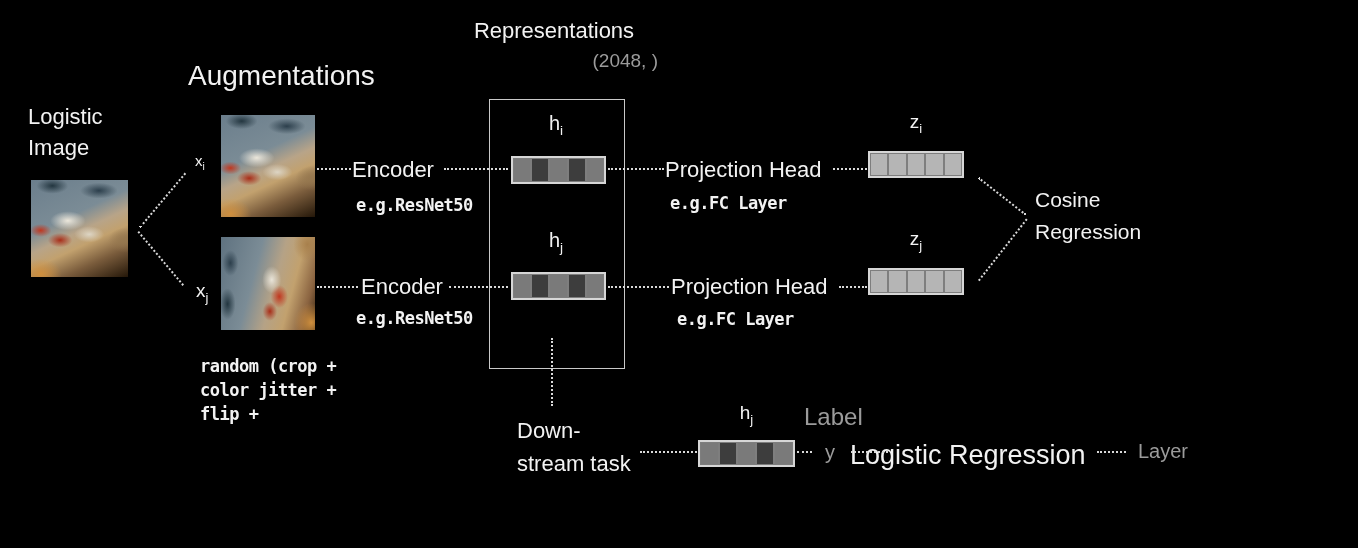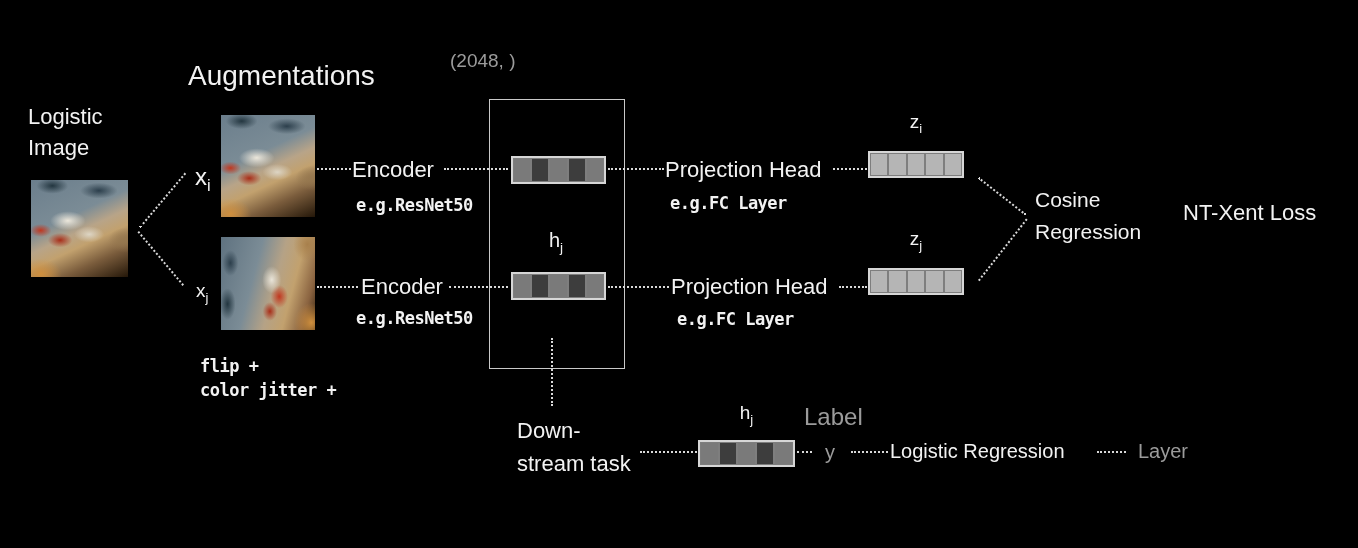--- a/index.html
+++ b/index.html
@@ -52,48 +52,51 @@
       radial-gradient(ellipse 24px 28px at 96% 92%, #cf8f3e, rgba(207,143,62,0) 70%),
       radial-gradient(ellipse 20px 24px at 92% 8%, #a8804c, rgba(168,128,76,0) 70%),
       linear-gradient(105deg, #5f7280 0%, #7b8c96 36%, #b5a286 56%, #c2a16e 72%, #8a6340 88%, #35230f 100%);
   }
 </style>
 </head>
 <body>
 
 <div class="stage">
 
-  <div class="txt gray" style="left:450px;top:50px;width:208px;text-align:left;font-size:19px">(2048, )</div>
+  <div class="txt white" style="left:450px;top:18px;width:208px;text-align:center;font-size:22px">Representations</div>
+  <div class="txt gray" style="left:450px;top:50px;width:208px;text-align:right;font-size:19px">(2048, )</div>
   <div class="txt white" style="left:188px;top:60px;font-size:28px">Augmentations</div>
 
   <div class="txt white" style="left:28px;top:101px;font-size:22px;line-height:31px">
     <div>Logistic</div>
     <div>Image</div>
   </div>
   <div class="photo photo-h" style="left:31px;top:180px;width:97px;height:97px"></div>
 
   <div class="dot-diag" style="left:139px;top:227px;width:71px;transform:rotate(-50deg)"></div>
   <div class="dot-diag" style="left:139px;top:231px;width:70px;transform:rotate(50deg)"></div>
 
-  <div class="txt white" style="left:195px;top:163px;font-size:24px"><span>x</span><sub>i</sub></div>
+  <div class="txt white" style="left:195px;top:152px;font-size:15px"><span>x</span><sub>i</sub></div>
   <div class="photo photo-h" style="left:221px;top:115px;width:94px;height:102px"></div>
   <div class="txt white" style="left:196px;top:280px;font-size:19px"><span>x</span><sub>j</sub></div>
   <div class="photo photo-v" style="left:221px;top:237px;width:94px;height:93px"></div>
 
   <div class="txt white mono" style="left:200px;top:354px;font-size:17px;line-height:24px">
+    <div>random (crop +</div>
+    <div>color jitter +</div>
     <div>flip +</div>
-    <div>color jitter +</div>
   </div>
 
   <div class="txt white" style="left:352px;top:157px;font-size:22px">Encoder</div>
   <div class="txt white mono" style="left:356px;top:195px;font-size:17px">e.g.ResNet50</div>
   <div class="txt white" style="left:361px;top:274px;font-size:22px">Encoder</div>
   <div class="txt white mono" style="left:356px;top:308px;font-size:17px">e.g.ResNet50</div>
 
   <div class="repr-box" style="left:489px;top:99px;width:134px;height:268px"></div>
+  <div class="txt white" style="left:489px;top:112px;width:134px;text-align:center;font-size:20px"><span>h</span><sub>i</sub></div>
   <div class="vec-bar" style="left:511px;top:156px;width:95px;height:28px">
       <div class="vcell" style="background: rgb(122, 122, 122);"></div>
       <div class="vcell" style="background: rgb(61, 61, 61);"></div>
       <div class="vcell" style="background: rgb(122, 122, 122);"></div>
       <div class="vcell" style="background: rgb(61, 61, 61);"></div>
       <div class="vcell" style="background: rgb(122, 122, 122);"></div>
     </div>
   <div class="txt white" style="left:489px;top:229px;width:134px;text-align:center;font-size:20px"><span>h</span><sub>j</sub></div>
   <div class="vec-bar" style="left:511px;top:272px;width:95px;height:28px">
       <div class="vcell" style="background: rgb(122, 122, 122);"></div>
@@ -122,21 +125,20 @@
       <div class="vcell" style="background: rgb(181, 181, 181);"></div>
       <div class="vcell" style="background: rgb(181, 181, 181);"></div>
       <div class="vcell" style="background: rgb(181, 181, 181);"></div>
       <div class="vcell" style="background: rgb(181, 181, 181);"></div>
     </div>
 
   <div class="txt white" style="left:1035px;top:184px;font-size:21px;line-height:32px">
     <div>Cosine</div>
     <div>Regression</div>
   </div>
-  <div class="txt white" style="left:1183px;top:200px;font-size:22px">NT-Xent Loss</div>
 
   <div class="dot-diag" style="left:979px;top:177px;width:60px;transform:rotate(38deg)"></div>
   <div class="dot-diag" style="left:978px;top:280px;width:78px;transform:rotate(-52deg)"></div>
 
   <div class="dot-h" style="left:317px;top:168px;width:34px"></div>
   <div class="dot-h" style="left:444px;top:168px;width:64px"></div>
   <div class="dot-h" style="left:608px;top:168px;width:56px"></div>
   <div class="dot-h" style="left:833px;top:168px;width:34px"></div>
 
   <div class="dot-h" style="left:317px;top:286px;width:41px"></div>
@@ -154,21 +156,21 @@
   <div class="vec-bar" style="left:698px;top:440px;width:97px;height:27px">
       <div class="vcell" style="background: rgb(122, 122, 122);"></div>
       <div class="vcell" style="background: rgb(61, 61, 61);"></div>
       <div class="vcell" style="background: rgb(122, 122, 122);"></div>
       <div class="vcell" style="background: rgb(61, 61, 61);"></div>
       <div class="vcell" style="background: rgb(122, 122, 122);"></div>
     </div>
 
   <div class="txt gray" style="left:804px;top:403px;font-size:24px">Label</div>
   <div class="txt gray" style="left:825px;top:441px;font-size:20px">y</div>
-  <div class="txt white" style="left:890px;top:440px;font-size:20px">Logistic Regression</div>
+  <div class="txt white" style="left:850px;top:440px;font-size:27px">Logistic Regression</div>
   <div class="txt gray" style="left:1138px;top:440px;font-size:20px">Layer</div>
 
   <div class="dot-h" style="left:640px;top:451px;width:57px"></div>
   <div class="dot-h" style="left:797px;top:451px;width:15px"></div>
   <div class="dot-h" style="left:851px;top:451px;width:37px"></div>
   <div class="dot-h" style="left:1097px;top:451px;width:29px"></div>
 
 </div>
 
 </body></html>

